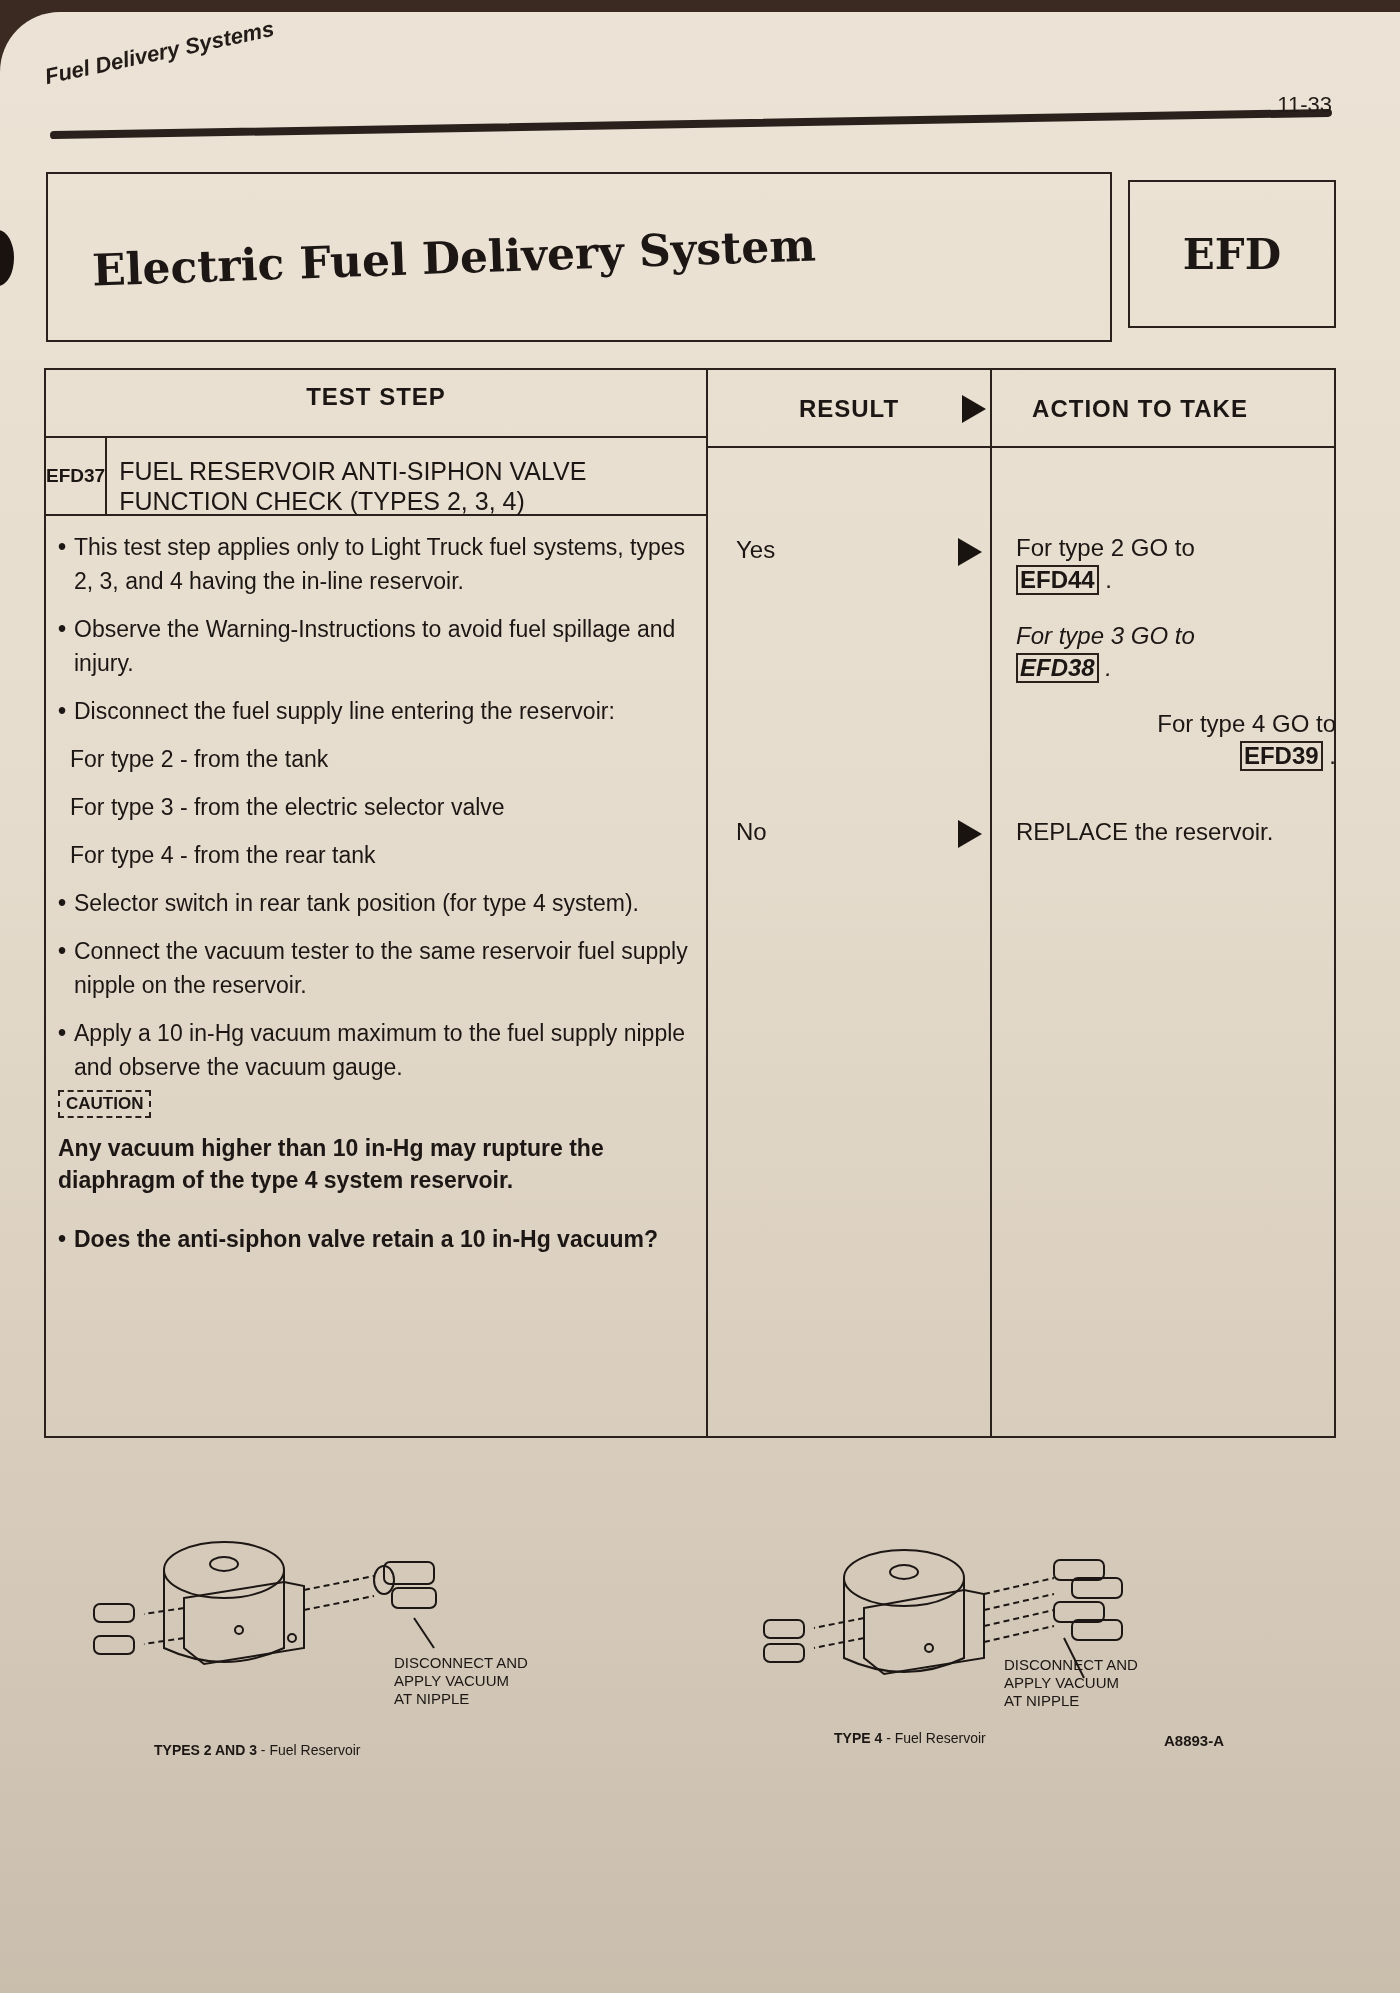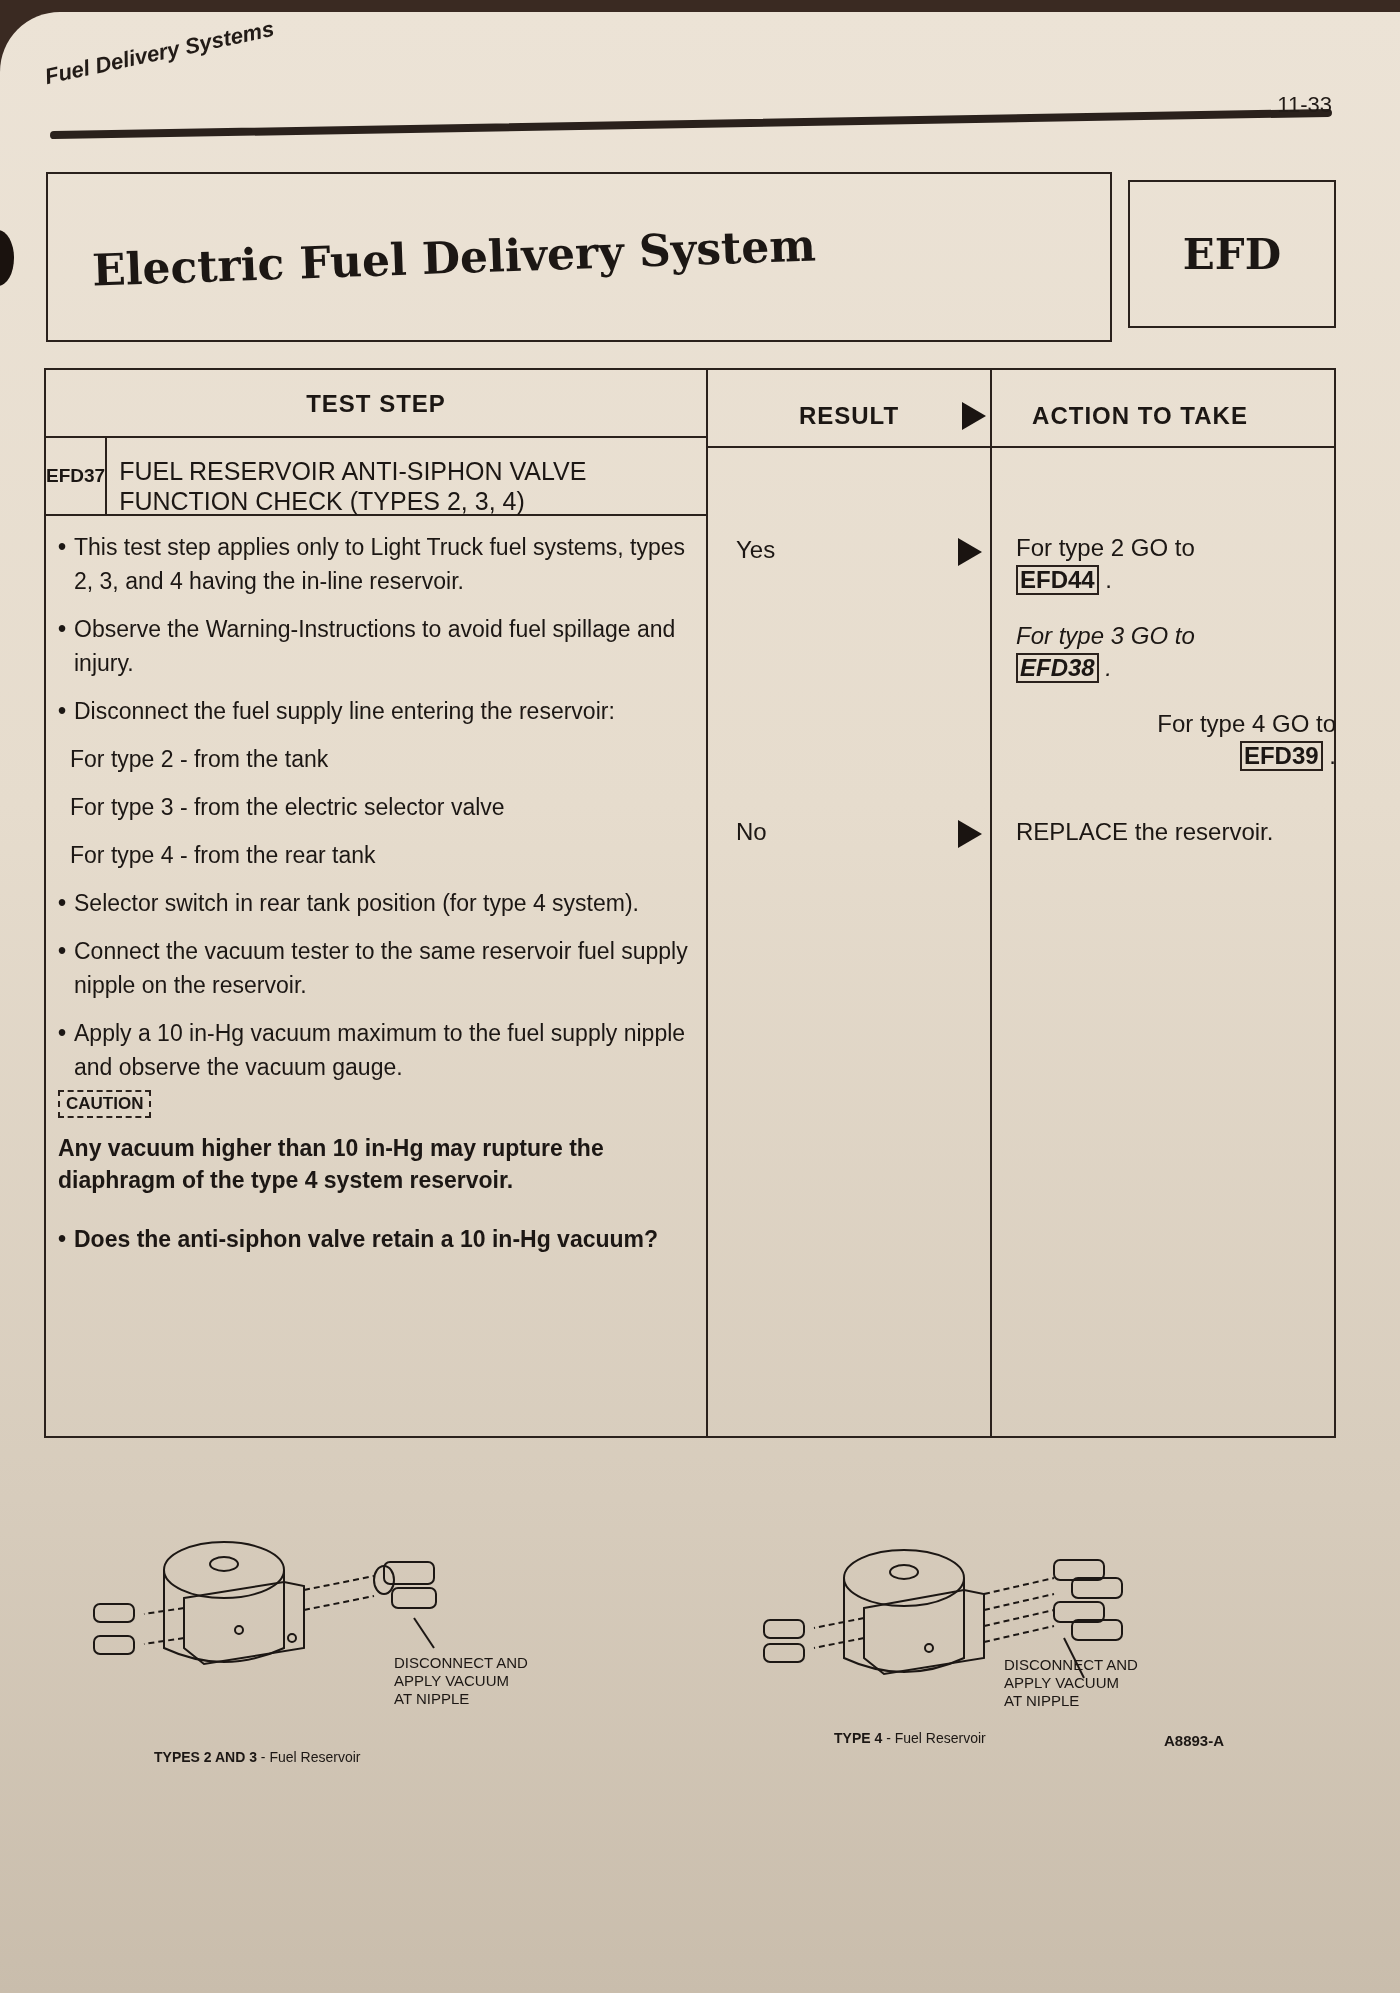--- a/index.html
+++ b/index.html
@@ -50,21 +50,21 @@
   .code-text { font-family:"DejaVu Serif", serif; font-weight:bold; font-size:42px; }
 
   .table {
     position:absolute; left:44px; top:356px; width:1292px; height:1070px;
     border:2px solid #2a211c; box-sizing:border-box;
   }
   .col-line { position:absolute; top:0; bottom:0; width:2px; background:#2a211c; }
   .col-line.a { left:660px; }
   .col-line.b { left:944px; }
   .hdr {
-    position:absolute; top:8px; height:76px; display:flex; align-items:center; justify-content:center;
+    position:absolute; top:1px; height:76px; display:flex; align-items:center; justify-content:center;
     font-weight:bold; font-size:24px; letter-spacing:1px;
   }
   .hdr.test { left:0; width:660px; align-items:flex-start; padding-top:12px; box-sizing:border-box; }
   .hdr.result { left:662px; width:282px; }
   .hdr.action { left:946px; width:296px; }
   .arrow {
     display:inline-block; width:0; height:0;
     border-top:14px solid transparent; border-bottom:14px solid transparent;
     border-left:24px solid #1a1411;
   }
@@ -215,21 +215,21 @@
         <rect x="310" y="64" width="50" height="22" rx="6"></rect>
         <rect x="318" y="90" width="44" height="20" rx="6"></rect>
         <path d="M340 120 L360 150"></path>
       </g>
     </svg>
     <div class="callout" style="left:350px; top:216px;">
       <div>DISCONNECT AND</div>
       <div>APPLY VACUUM</div>
       <div>AT NIPPLE</div>
     </div>
-    <div class="caption" style="left:110px; top:311px;text-align:right;">
+    <div class="caption" style="left:110px; top:304px;text-align:right;">
       <span>TYPES 2 AND 3</span><span class="light"> - Fuel Reservoir</span>
     </div>
 
     <svg class="illus" style="left:710px; top:60px;" width="460" height="200" viewBox="0 0 460 200">
       <g fill="none" stroke="#1c1714" stroke-width="2">
         <ellipse cx="150" cy="80" rx="60" ry="28"></ellipse>
         <ellipse cx="150" cy="74" rx="14" ry="7"></ellipse>
         <path d="M90 80 L90 160 Q150 188 210 160 L210 80"></path>
         <path d="M110 110 L210 92 L230 96 L230 160 L130 176 L110 160 Z"></path>
         <circle cx="175" cy="150" r="4"></circle>

